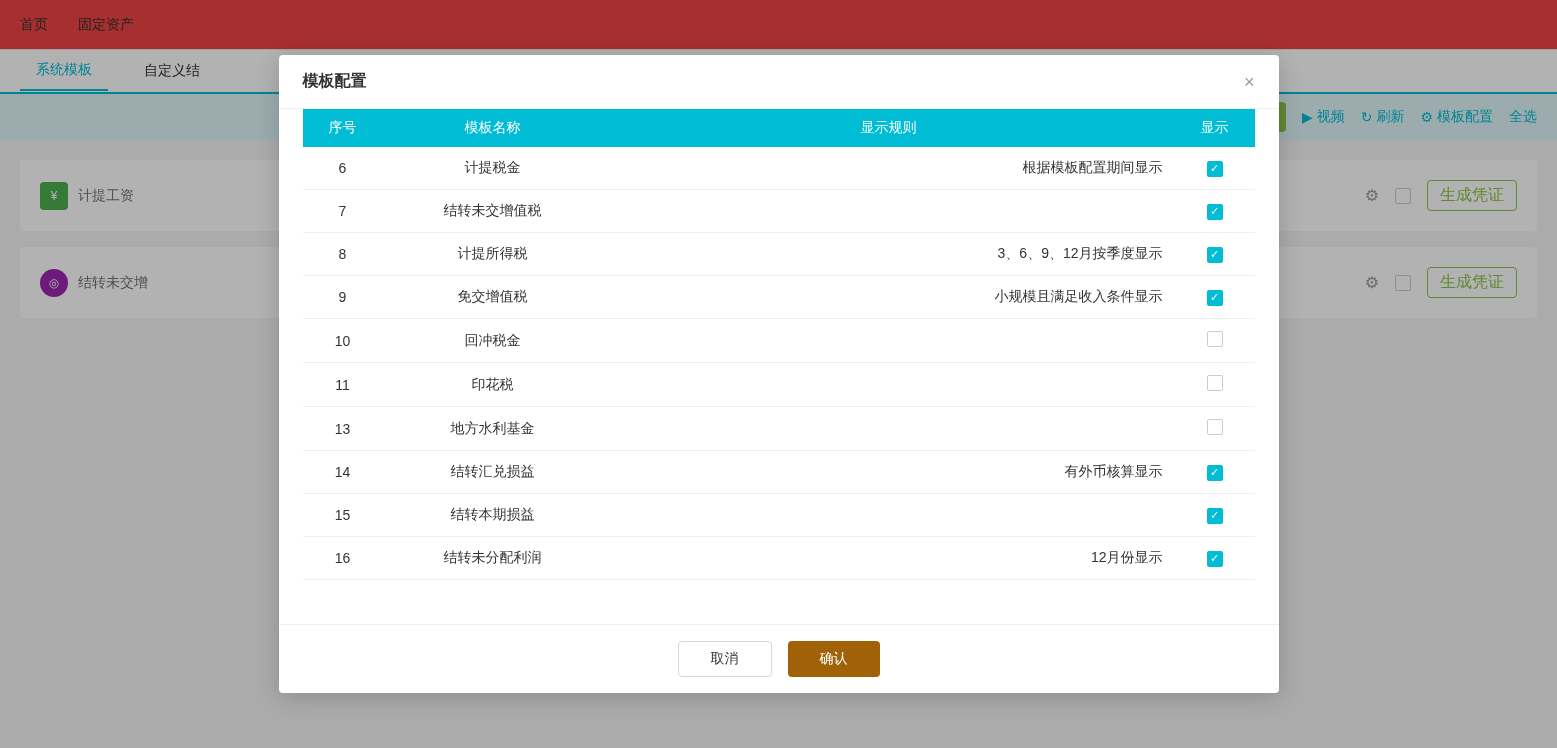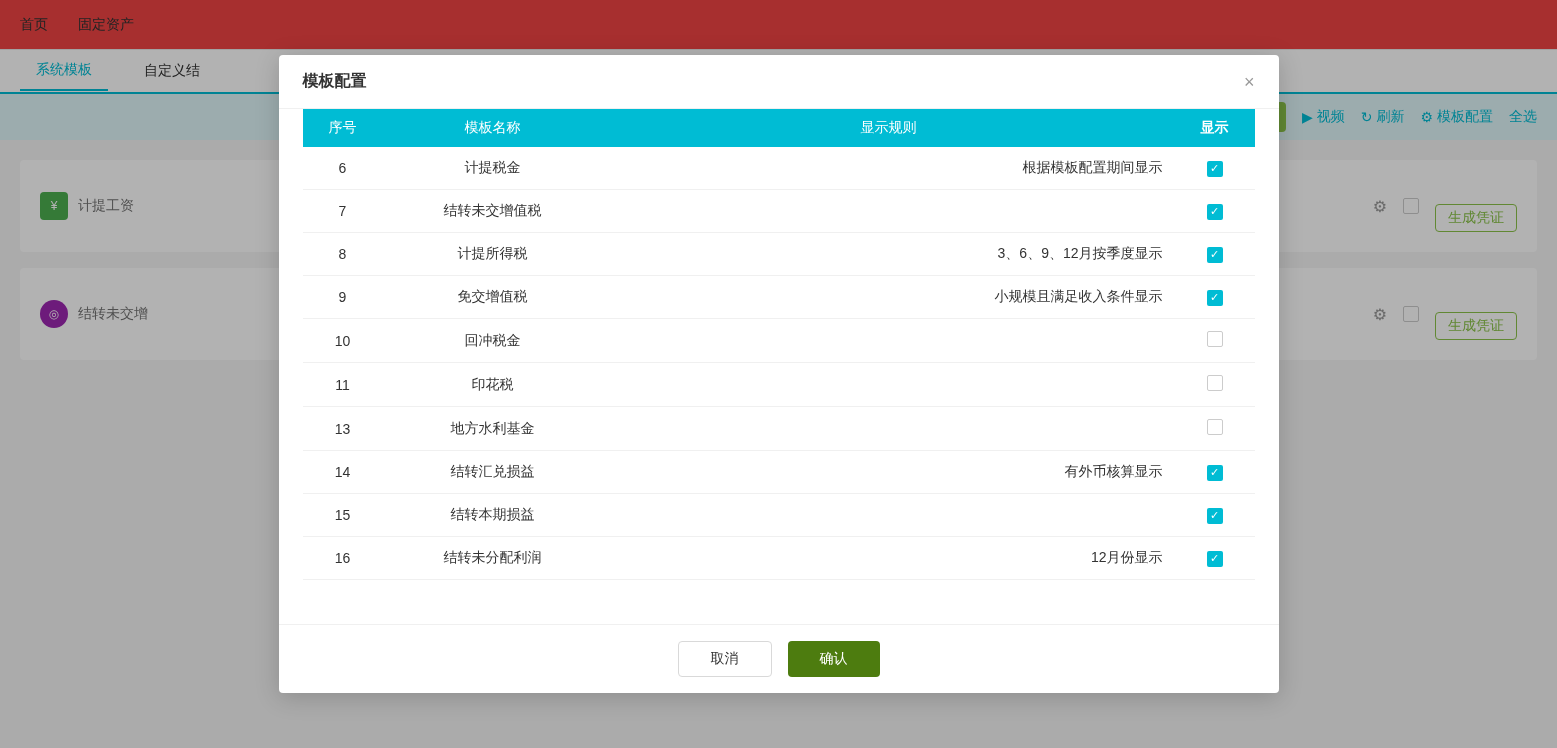--- a/index.html
+++ b/index.html
@@ -126,22 +126,21 @@
       align-items: center;
       gap: 16px;
     }
     .btn-generate {
       border: 1px solid #8bc34a;
       color: #8bc34a;
       background: #fff;
       padding: 4px 12px;
       border-radius: 4px;
       cursor: pointer;
-      font-size: 14px;
-      margin-top: 24px;
+      font-size: 16px;
     }
     .gear-icon {
       color: #999;
       cursor: pointer;
       font-size: 16px;
     }
 
     
     .modal-overlay {
       position: absolute;
@@ -202,21 +201,21 @@
     .config-table thead th {
       color: #fff;
       padding: 10px 12px;
       text-align: center;
       font-size: 14px;
       font-weight: normal;
     }
     .config-table thead th:first-child { width: 80px; }
     .config-table thead th:nth-child(2) { width: 220px; }
     .config-table thead th:nth-child(3) { }
-    .config-table thead th:last-child { width: 80px; font-weight: bold; }
+    .config-table thead th:last-child { width: 80px; }
 
     .config-table tbody tr {
       border-bottom: 1px solid #f0f0f0;
     }
     .config-table tbody td {
       padding: 12px;
       text-align: center;
       color: #333;
       font-size: 14px;
     }
@@ -266,21 +265,21 @@
     .btn-cancel {
       background: #fff;
       border: 1px solid #d9d9d9;
       color: #333;
       padding: 8px 32px;
       border-radius: 4px;
       cursor: pointer;
       font-size: 14px;
     }
     .btn-confirm {
-      background: #4d7c0f;
+      background: #a16207;
       border: none;
       color: #fff;
       padding: 8px 32px;
       border-radius: 4px;
       cursor: pointer;
       font-size: 14px;
     }
   </style>
 </head>
 <body>

